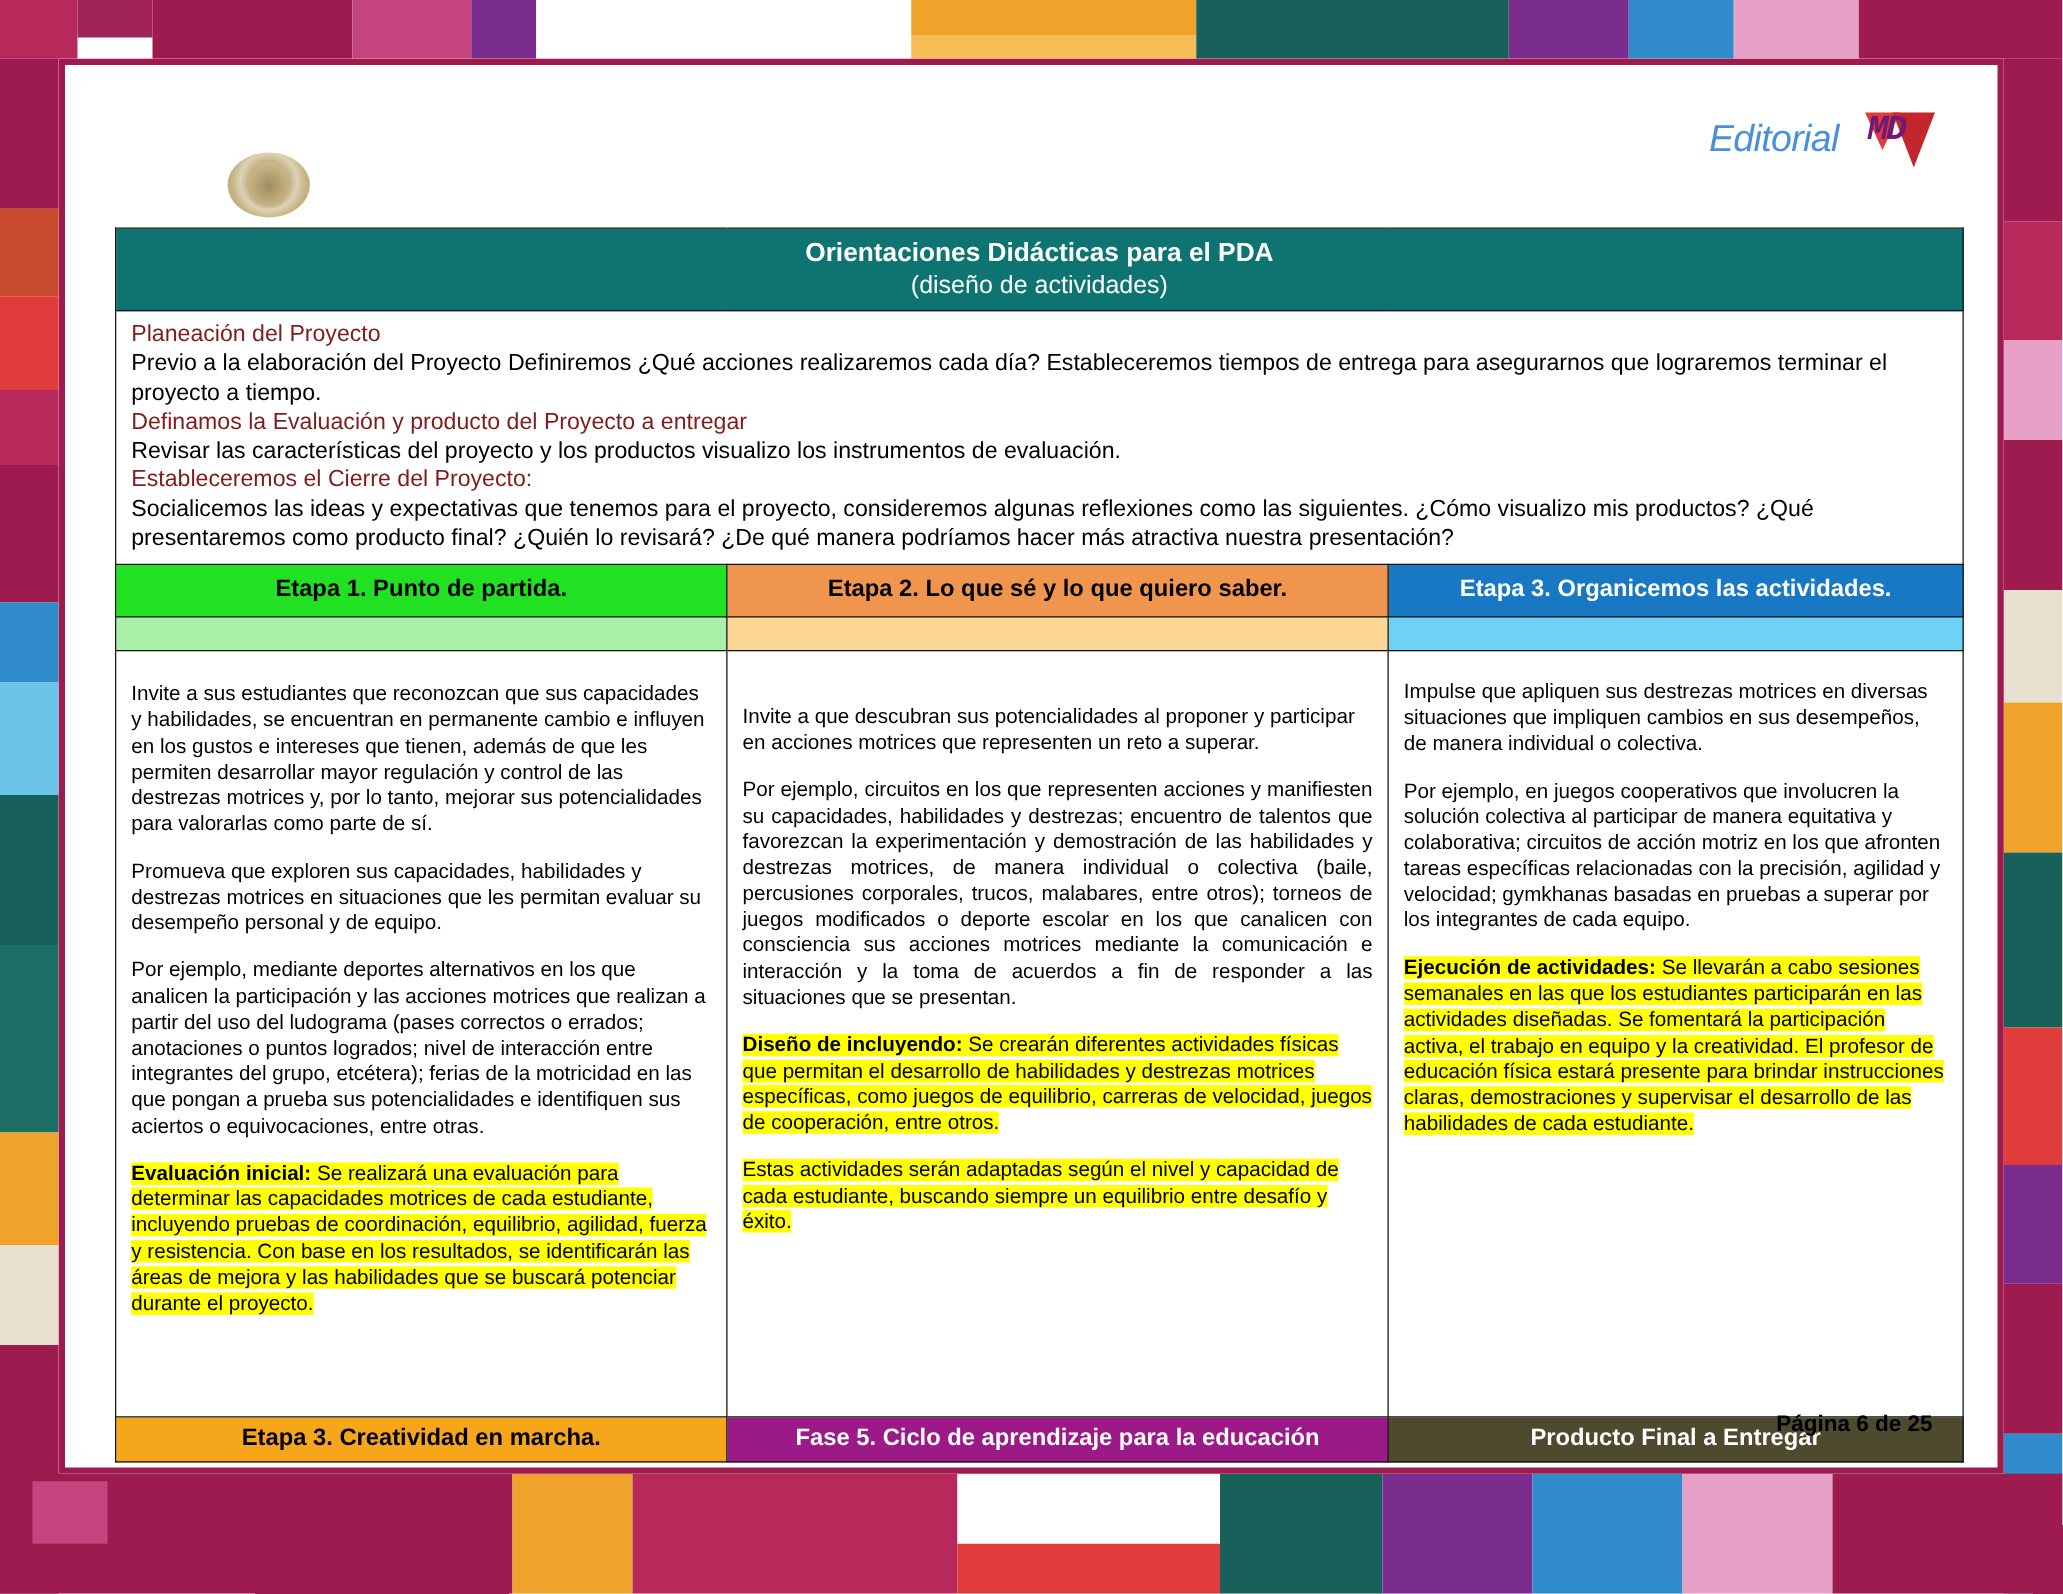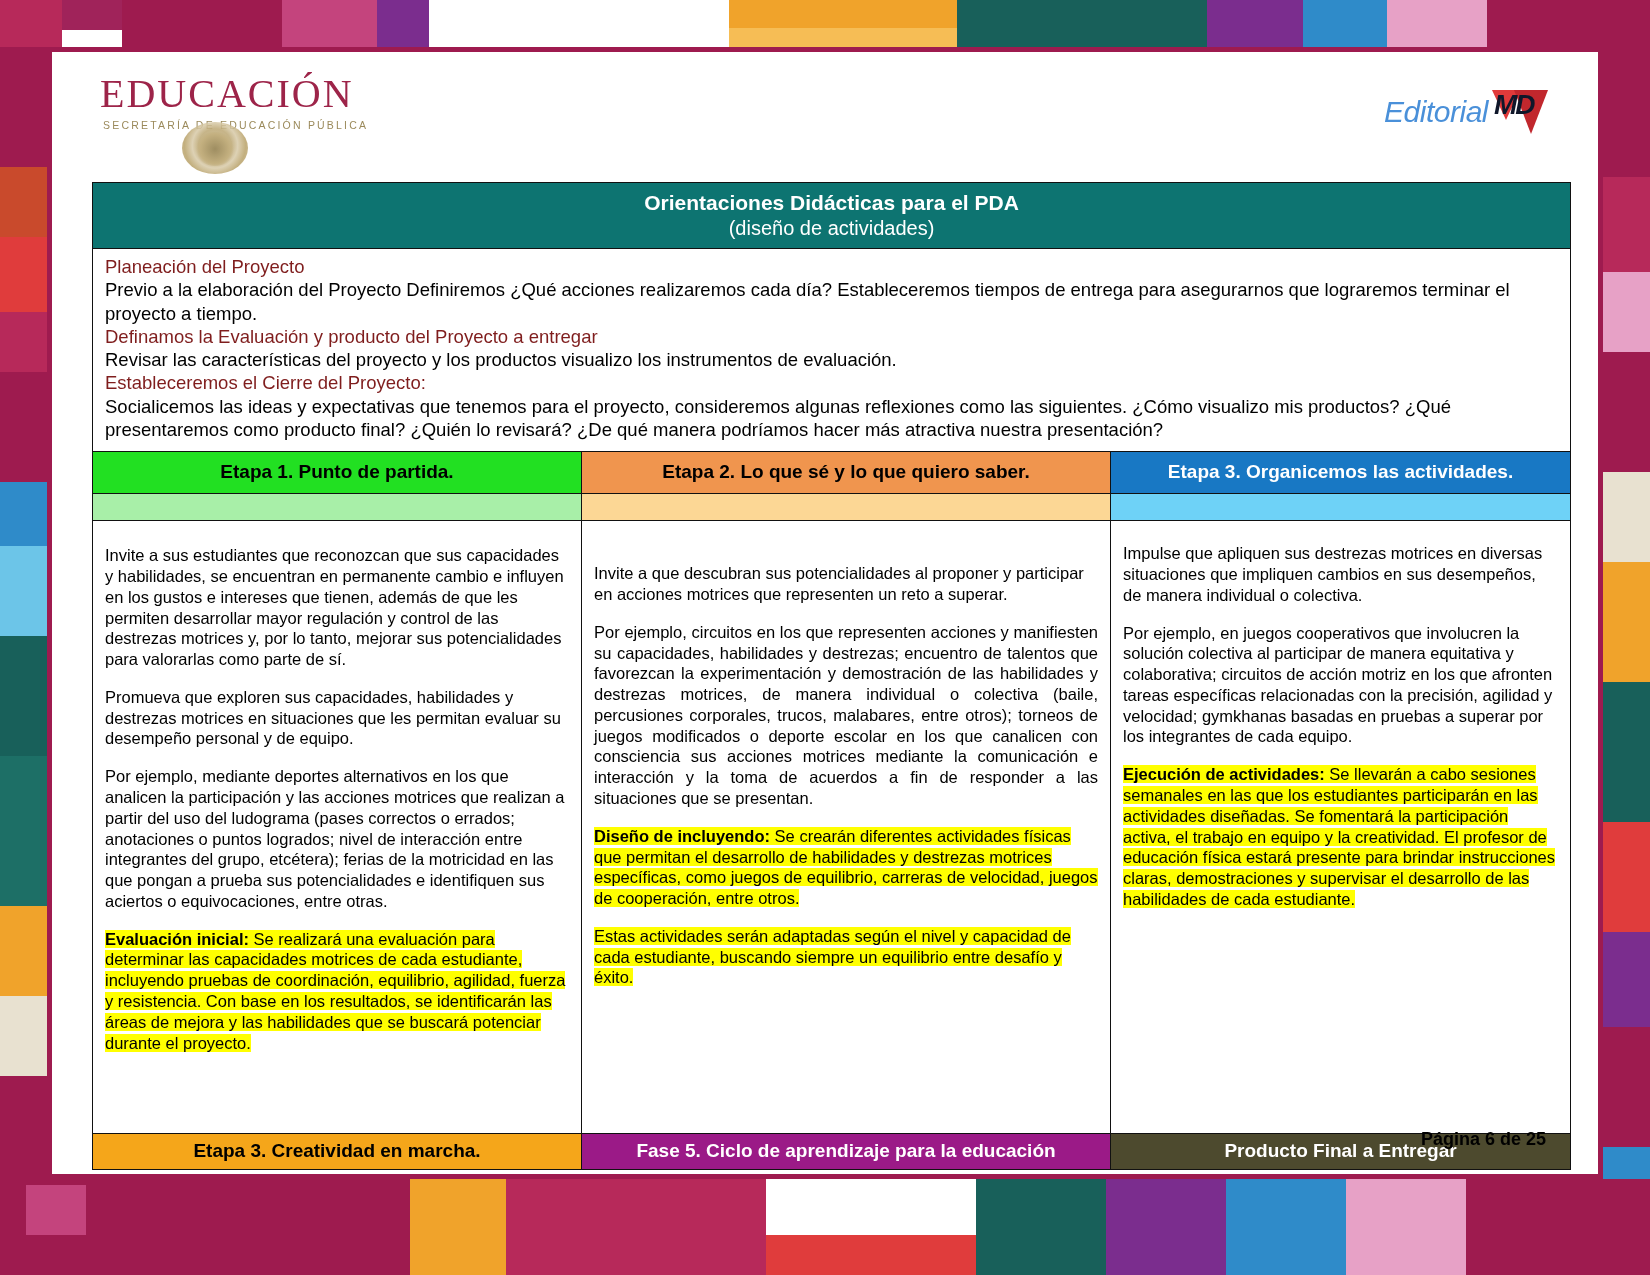--- a/index.html
+++ b/index.html
@@ -37,30 +37,30 @@
   .seal{
     position:absolute;left:122px;top:62px;width:66px;height:52px;
     border-radius:50%;
     background:radial-gradient(circle at 50% 45%,#cbb88a 0%,#bda874 38%,#d8caa8 52%,#b9a269 70%,#cbbb92 100%);
     opacity:.85;
   }
   .seal:after{
     content:"";position:absolute;left:13px;top:10px;width:40px;height:34px;border-radius:50%;
     background:radial-gradient(circle at 50% 50%,#8e7a46 0%,#b9a269 55%,rgba(185,162,105,0) 72%);
   }
-  .md-logo{position:absolute;right:42px;top:30px;display:flex;align-items:center;gap:4px;}
+  .md-logo{position:absolute;right:42px;top:30px;display:flex;align-items:center;gap:21px;}
   .md-word{
     font-family:"Liberation Sans",sans-serif;font-size:30px;color:#4a90d9;font-style:italic;
     font-weight:400;letter-spacing:-.5px;
   }
   .md-mark{position:relative;width:56px;height:44px;}
   .md-mark .m1,.md-mark .m2{position:absolute;top:0;width:0;height:0;}
   .md-mark .m1{left:0;border-left:14px solid transparent;border-right:14px solid transparent;border-top:30px solid #e03a3a;}
   .md-mark .m2{left:22px;border-left:17px solid transparent;border-right:17px solid transparent;border-top:44px solid #c1272d;}
-  .md-mark .mtxt{position:absolute;left:2px;top:-1px;font-size:28px;color:#0f172a;font-weight:700;font-style:italic;letter-spacing:-2px;}
+  .md-mark .mtxt{position:absolute;left:2px;top:-1px;font-size:28px;color:#701a75;font-weight:700;font-style:italic;letter-spacing:-2px;font-family:Liberation Mono, monospace;}
 
   
   .tbl{
     position:absolute;left:32px;top:122px;width:1478px;
     border-collapse:collapse;table-layout:fixed;
   }
   .tbl td{border:1px solid #111;vertical-align:top;}
 
   .title-bar{
     background:#0d7471;color:#ffffff;text-align:center;
@@ -162,24 +162,20 @@
     <i style="left:1106px;top:1179px;width:120px;height:96px;background:#7b2d8e;"></i>
     <i style="left:1226px;top:1179px;width:120px;height:96px;background:#2f8bc9;"></i>
     <i style="left:1346px;top:1179px;width:120px;height:96px;background:#e7a1c6;"></i>
     <i style="left:1466px;top:1179px;width:184px;height:96px;background:#9e1b4f;"></i>
   </div>
 
   <div class="sheet">
     <div class="inner">
 
       <div class="masthead">
-        <div class="edu-logo">
-          <div class="edu-word">EDUCACIÓN</div>
-          <div class="edu-sub">SECRETARÍA DE EDUCACIÓN PÚBLICA</div>
-        </div>
         <div class="seal"></div>
         <div class="md-logo">
           <span class="md-word">Editorial</span>
           <span class="md-mark">
             <i class="m1"></i>
               <i class="m2"></i>
             <span class="mtxt">MD</span>
           </span>
         </div>
       </div>

